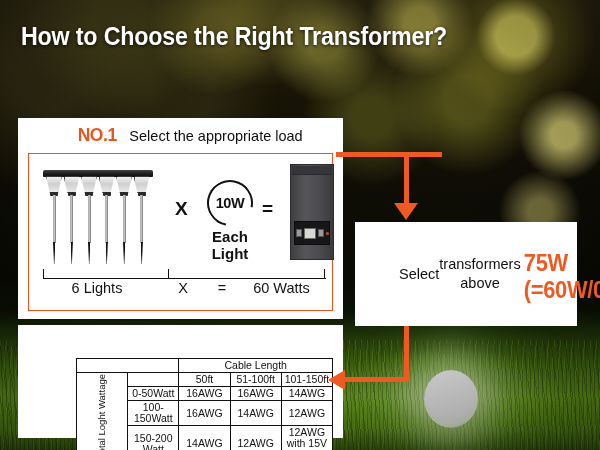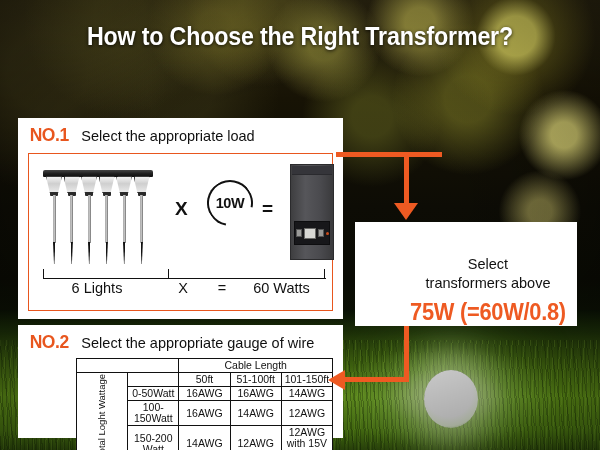--- a/index.html
+++ b/index.html
@@ -52,41 +52,42 @@
     width: 54px; height: 58px; border-radius: 50%;
     background: radial-gradient(circle at 46% 40%, #ffffff 0%, #ffffff 52%, #f4ffe6 72%, rgba(226,255,190,0.55) 86%, rgba(200,250,150,0) 100%);
     box-shadow: 0 0 34px 16px rgba(236,255,200,0.55), 0 0 70px 34px rgba(150,220,70,0.28);
   }
   .bg-vignette {
     position: absolute; inset: 0;
     background: radial-gradient(ellipse 80% 70% at 50% 42%, transparent 30%, rgba(0,0,0,0.45) 100%);
   }
 
   
-  .header { position: absolute; left: 0; right: 0; top: 22px; text-align: center; }
+  .header { position: absolute; left: 0; right: 0; top: 22px; text-align: left; }
   .title {
     color: #ffffff;
     font-size: 25px; font-weight: bold;
     letter-spacing: -0.2px;
     font-family: "Liberation Sans Narrow", "Liberation Sans", sans-serif;
     text-shadow: 0 1px 4px rgba(0,0,0,0.8);
     transform: scaleX(0.93);
   }
   .subtitle {
     margin-top: 5px;
     color: #f6f6f2;
     font-size: 15.5px; line-height: 19px;
     text-shadow: 0 1px 3px rgba(0,0,0,0.85);
     padding: 0 18px;
   }
 
   
   .card {
     position: absolute;
     background: #ffffff;
+    padding-left: 48px;
   }
   #card-no1 { left: 18px; top: 118px; width: 325px; height: 201px; }
   #card-no2 { left: 18px; top: 325px; width: 325px; height: 113px; }
 
   .card-head { display: flex; align-items: baseline; padding: 6px 0 4px 10px; }
   .no-label {
     color: #e8561e; font-weight: bold; font-size: 19px;
     font-family: "Liberation Sans Narrow", "Liberation Sans", sans-serif;
     letter-spacing: -0.5px;
     transform: scaleX(0.92);
@@ -208,21 +209,21 @@
     transform: rotate(180deg);
     font-size: 9.5px; line-height: 10px;
     white-space: nowrap;
     display: inline-block;
   }
 
   
   #callout {
     position: absolute; left: 355px; top: 222px; width: 222px; height: 104px;
     background: #ffffff;
-    display: flex; flex-direction: column; align-items: center; justify-content: flex-end; padding-left: 44px;
+    display: flex; flex-direction: row; align-items: center; justify-content: flex-start; padding-left: 44px;
   }
   .co-line { color: #111; font-size: 14.5px; line-height: 19px; text-align: center; }
   .co-big {
     margin-top: 6px;
     color: #ee5a22; font-weight: bold; font-size: 23px;
     font-family: "Liberation Sans Narrow", "Liberation Sans", sans-serif;
     letter-spacing: -0.3px;
     transform: scaleX(0.95);
   }
 
@@ -311,20 +312,21 @@
               <div class="stake"></div>
             </div>
           </div>
 
         <div class="op-x" id="op-x1">X</div>
 
         <div class="each-light">
           <div class="ring">
             <div class="ring-text">10W</div>
           </div>
+          <div class="each-caption">Each Light</div>
         </div>
 
         <div class="op-eq" id="op-eq1">=</div>
 
         <div class="transformer">
           <div class="tf-body"></div>
           <div class="tf-lid"></div>
           <div class="tf-strip"></div>
           <div class="tf-panel">
             <span class="tf-dial"></span>
@@ -346,24 +348,20 @@
           <span style="flex:0 0 48px">X</span>
           <span style="flex:0 0 30px">=</span>
           <span style="flex:1">60 Watts</span>
         </div>
 
       </div>
     </div>
   </div>
 
   <div class="card" id="card-no2">
-    <div class="card-head">
-      <div class="no-label">NO.2</div>
-      <div class="head-text">Select the appropriate gauge of wire</div>
-    </div>
     <div id="no2-table-wrap">
       <table class="awg">
         <tbody id="awg-body">
             <tr>
               <td colspan="2" class="blank"></td>
               <td colspan="3">Cable Length</td>
             </tr>
             <tr>
               <td class="rot" rowspan="4"><span class="rot-in">Total Loght Wattage</span></td>
               <td style="width: 86px;"></td>

